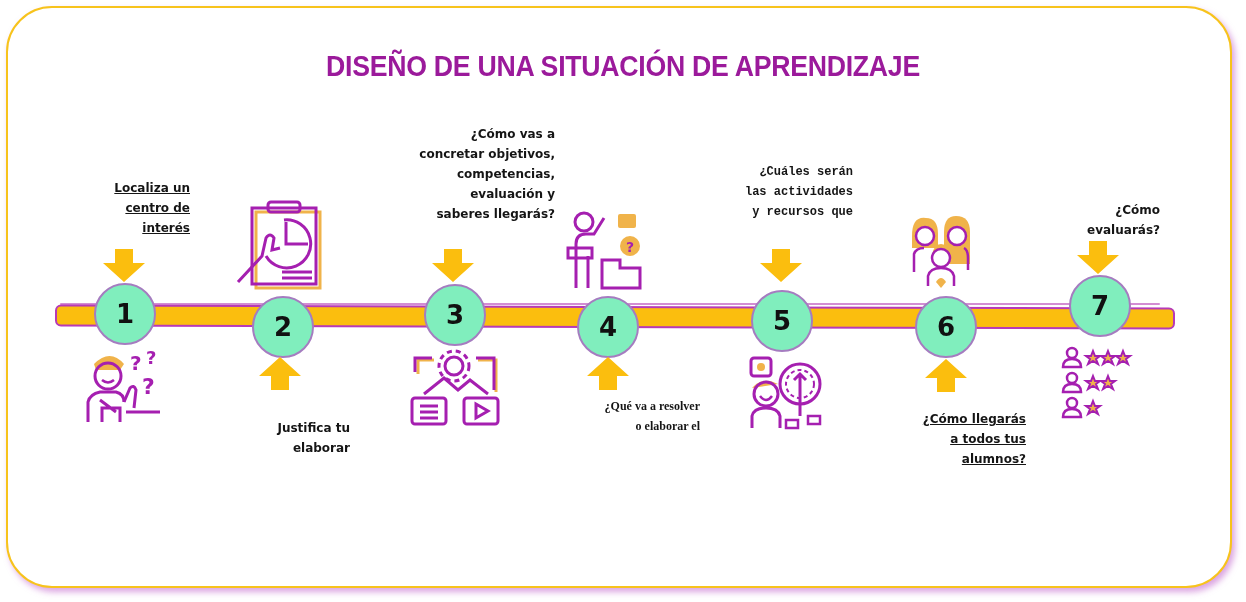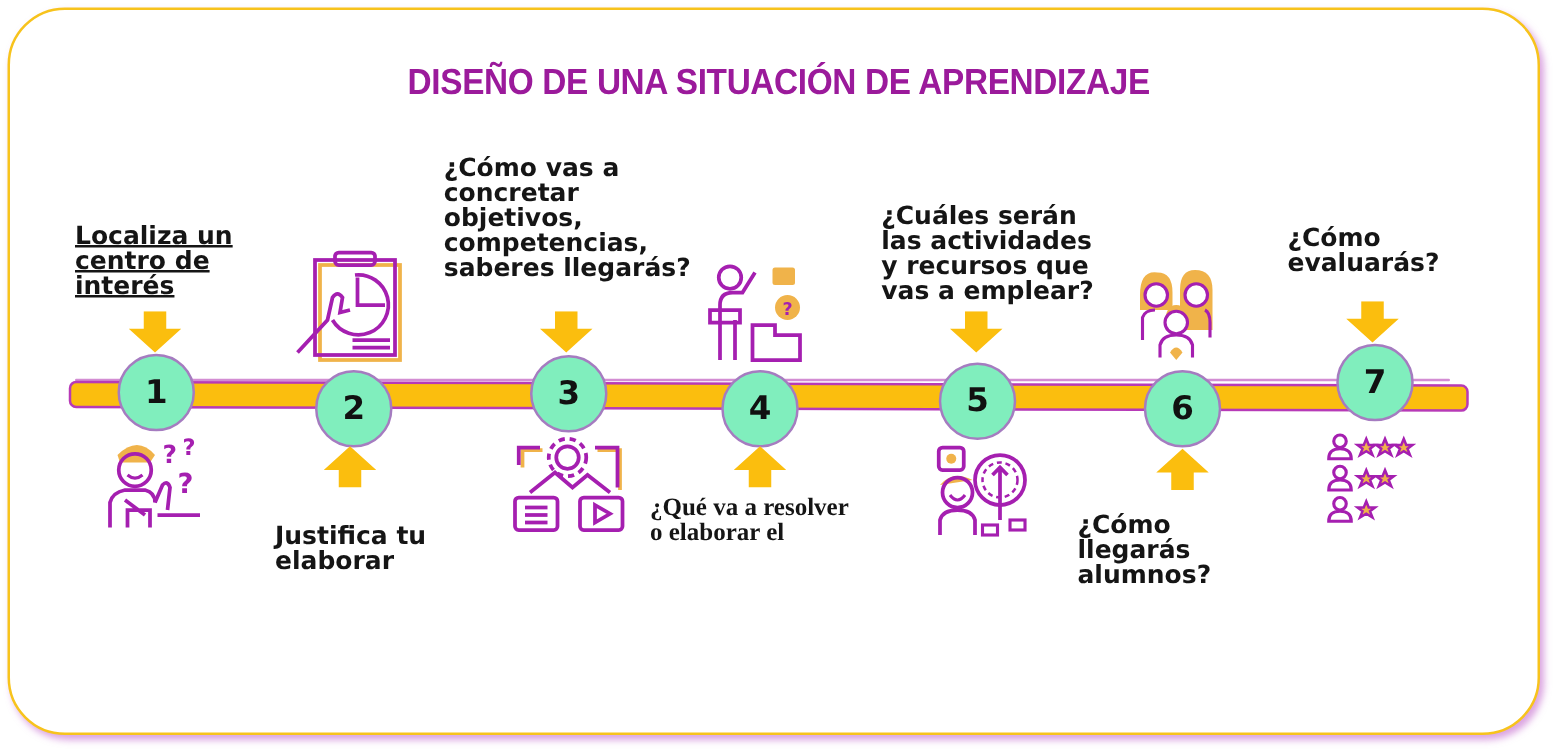--- a/index.html
+++ b/index.html
@@ -13,21 +13,21 @@
            font-size:29px; color:#9b1a9b; letter-spacing:-0.3px; transform:scaleX(0.92); }
   .timeline { position:absolute; left:55px; top:306px; width:1116px; height:18px;
               background:#fbbe0e; border:2px solid #b73ab7; border-radius:6px;
               transform:rotate(0.15deg); }
   .timeline2 { position:absolute; left:60px; top:303px; width:1100px; height:2px;
                background:#c05cc0; opacity:.7; border-radius:2px; }
   .node { position:absolute; width:58px; height:58px; border-radius:50%;
           background:#80eebd; border:2px solid #a57cc0; display:flex;
           align-items:center; justify-content:center;
           font-weight:bold; font-size:26px; color:#111; font-family:"DejaVu Sans",sans-serif; }
-  .label { position:absolute; text-align:left; font-weight:bold; font-size:20px;
+  .label { position:absolute; text-align:right; font-weight:bold; font-size:12px;
            line-height:20px; color:#151515; font-family:"DejaVu Sans",sans-serif; }
   .arrow { position:absolute; width:46px; height:34px; }
   .icon { position:absolute; }
 </style>
 </head>
 <body>
 
 <div class="frame"></div>
 
 <div class="title">DISEÑO DE UNA SITUACIÓN DE APRENDIZAJE</div>
@@ -77,20 +77,21 @@
   </svg>
 <div class="label" style="left:220px; top:418px; width:130px;">
   <div>Justifica tu</div>
   <div>elaborar</div>
 </div>
 
 <div class="label" style="left:355px; top:124px; width:200px;">
   <div>¿Cómo vas a</div>
   <div>concretar objetivos,</div>
   <div>competencias,</div>
+  <div>evaluación y</div>
   <div>saberes llegarás?</div>
 </div>
 <svg class="arrow" style="left:430px; top:249px;" viewBox="0 0 46 34">
     <polygon points="14,0 32,0 32,14 44,14 23,33 2,14 14,14" fill="#fbbe0e"></polygon>
   </svg>
 <div class="node" style="left:424px; top:284px;">
     <span>3</span>
   </div>
 <svg class="icon" style="left:408px; top:348px; width:96px; height:80px;" viewBox="0 0 96 80">
   <path d="M10,26 L10,12 L26,12 M70,12 L88,12 L88,44" fill="none" stroke="#f0b34a" stroke-width="3"></path>
@@ -119,25 +120,24 @@
     <span>4</span>
   </div>
 <svg class="arrow" style="left:585px; top:356px;" viewBox="0 0 46 34">
     <polygon points="23,1 44,20 32,20 32,34 14,34 14,20 2,20" fill="#fbbe0e"></polygon>
   </svg>
 <div class="label" style="left:520px; top:396px; width:180px;font-family:Liberation Serif, serif;">
   <div>¿Qué va a resolver</div>
   <div>o elaborar el</div>
 </div>
 
-<div class="label" style="left:705px; top:162px; width:170px;">
+<div class="label" style="left:683px; top:162px; width:170px;font-family:Liberation Mono, monospace;">
   <div>¿Cuáles serán</div>
   <div>las actividades</div>
   <div>y recursos que</div>
-  <div>vas a emplear?</div>
 </div>
 <svg class="arrow" style="left:758px; top:249px;" viewBox="0 0 46 34">
     <polygon points="14,0 32,0 32,14 44,14 23,33 2,14 14,14" fill="#fbbe0e"></polygon>
   </svg>
 <div class="node" style="left:751px; top:290px;">
     <span>5</span>
   </div>
 <svg class="icon" style="left:748px; top:356px; width:76px; height:74px;" viewBox="0 0 76 74">
   <rect x="3" y="2" width="20" height="18" rx="3" fill="none" stroke="#a51fb0" stroke-width="3"></rect>
   <circle cx="13" cy="11" r="4" fill="#f0b34a"></circle>
@@ -162,26 +162,27 @@
   <path d="M4,58 L4,40 Q6,34 14,34 M54,34 Q58,36 58,44 L58,56" fill="none" stroke="#a51fb0" stroke-width="2.5"></path>
   <path d="M18,72 L18,62 Q20,54 31,54 Q42,54 44,62 L44,72" fill="none" stroke="#a51fb0" stroke-width="2.5"></path>
   <path d="M26,68 Q31,60 36,68 L31,74 Z" fill="#f0b34a"></path>
 </svg>
 <div class="node" style="left:915px; top:296px;">
     <span>6</span>
   </div>
 <svg class="arrow" style="left:923px; top:358px;" viewBox="0 0 46 34">
     <polygon points="23,1 44,20 32,20 32,34 14,34 14,20 2,20" fill="#fbbe0e"></polygon>
   </svg>
-<div class="label" style="left:862px; top:409px; width:164px;">
+<div class="label" style="left:862px; top:409px; width:164px;text-decoration:underline;">
   <div>¿Cómo llegarás</div>
+  <div>a todos tus</div>
   <div>alumnos?</div>
 </div>
 
-<div class="label" style="left:1030px; top:180px; width:130px;">
+<div class="label" style="left:1030px; top:200px; width:130px;">
   <div>¿Cómo</div>
   <div>evaluarás?</div>
 </div>
 <svg class="arrow" style="left:1075px; top:241px;" viewBox="0 0 46 34">
     <polygon points="14,0 32,0 32,14 44,14 23,33 2,14 14,14" fill="#fbbe0e"></polygon>
   </svg>
 <div class="node" style="left:1069px; top:275px;">
     <span>7</span>
   </div>
 <svg class="icon" style="left:1060px; top:345px; width:76px; height:76px;" viewBox="0 0 76 76">

